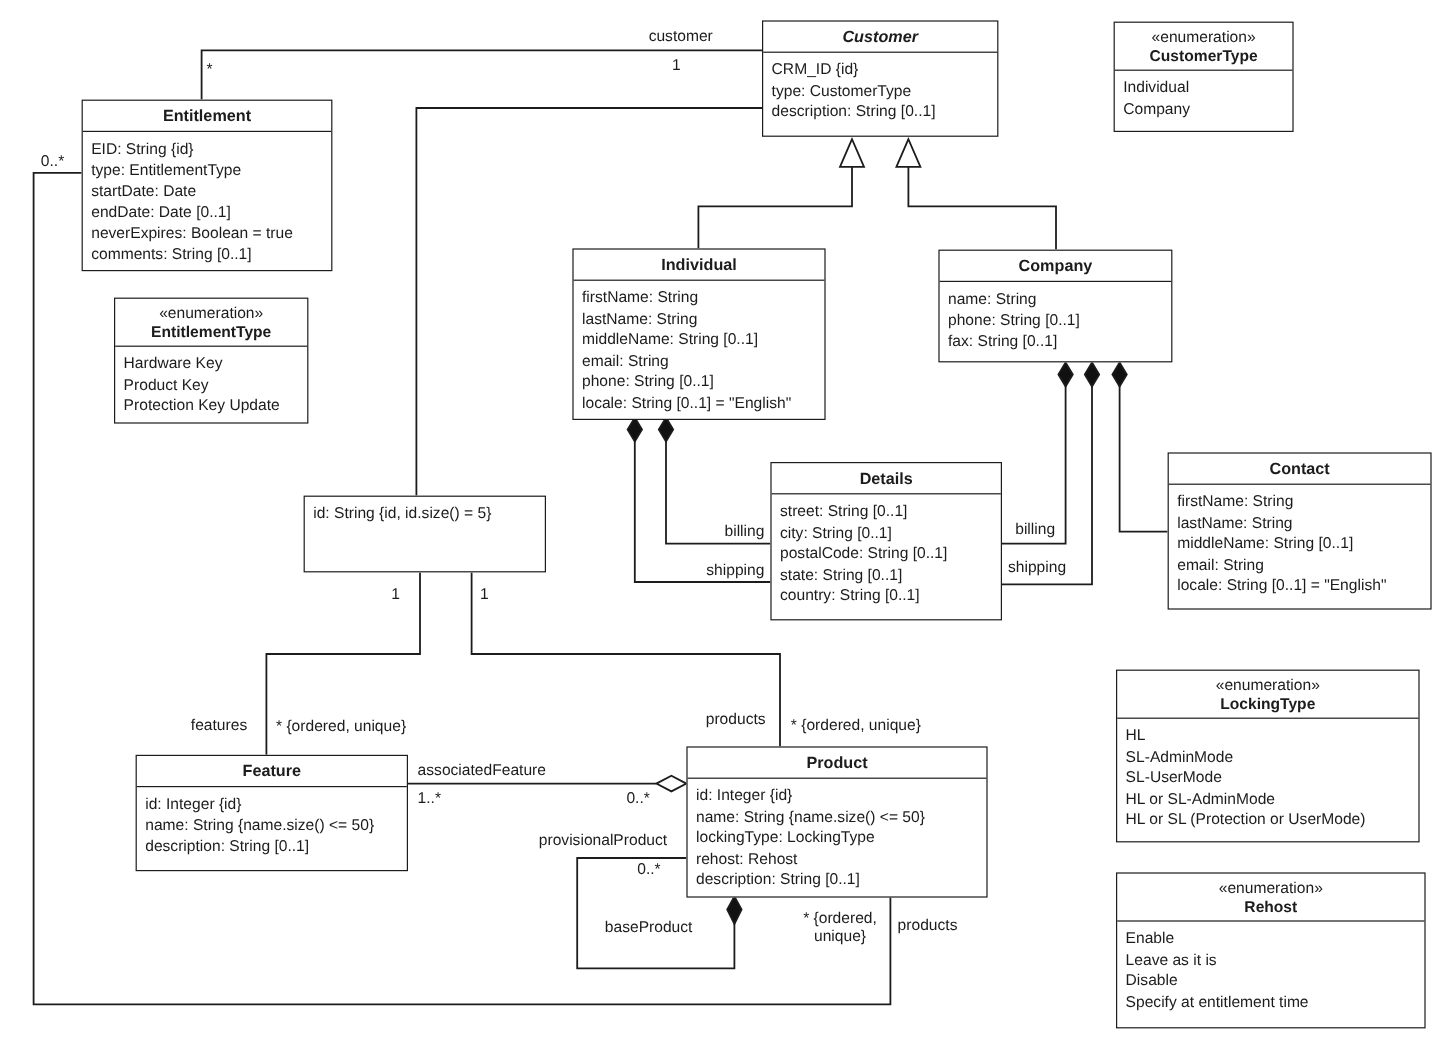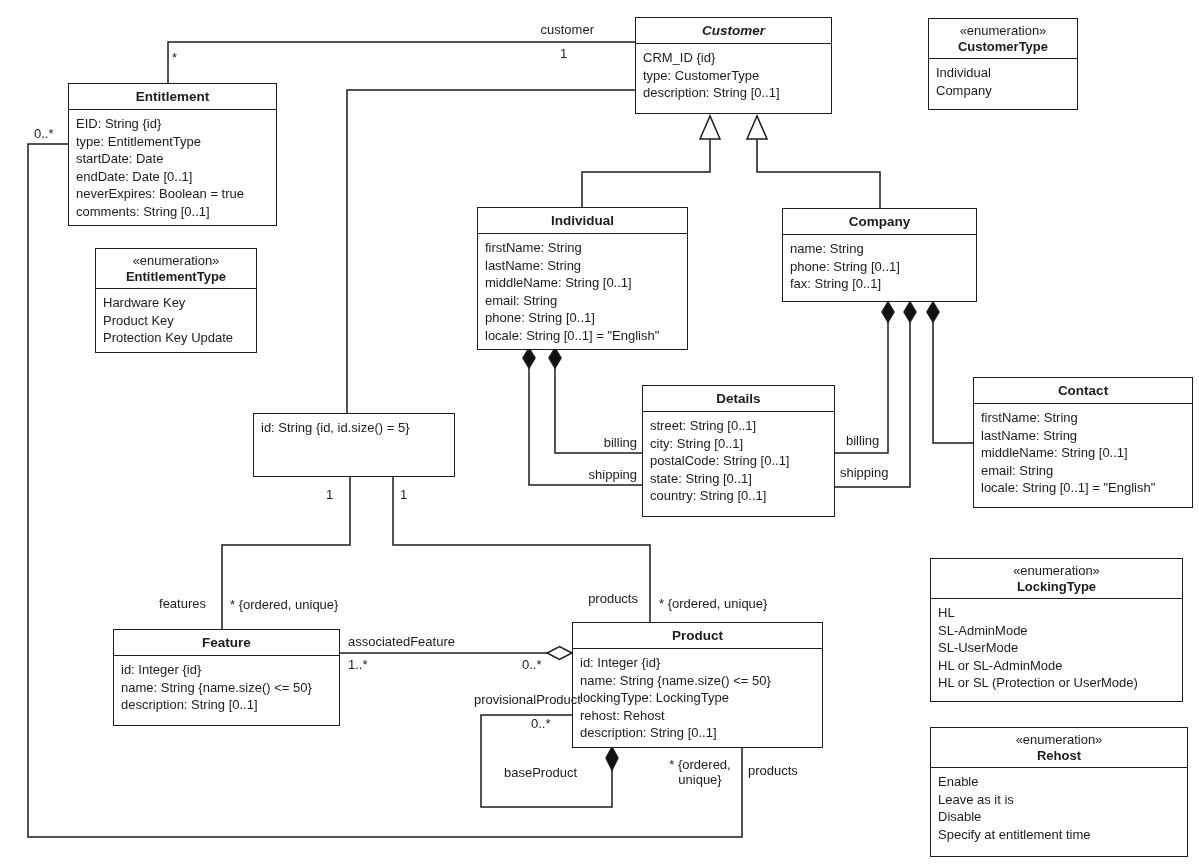--- a/index.html
+++ b/index.html
@@ -219,20 +219,20 @@
 
   <div class="edge-label right" style="left:148px;top:596px;width:58px">features</div>
   <div class="edge-label" style="left:230px;top:597px">* {ordered, unique}</div>
   <div class="edge-label right" style="left:578px;top:591px;width:60px">products</div>
   <div class="edge-label" style="left:659px;top:596px">* {ordered, unique}</div>
 
   <div class="edge-label" style="left:348px;top:634px">associatedFeature</div>
   <div class="edge-label" style="left:348px;top:657px">1..*</div>
   <div class="edge-label" style="left:522px;top:657px">0..*</div>
 
-  <div class="edge-label" style="left:474px;top:692px">provisionalProduct</div>
+  <div class="edge-label" style="left:449px;top:692px">provisionalProduct</div>
   <div class="edge-label" style="left:531px;top:716px">0..*</div>
   <div class="edge-label" style="left:504px;top:765px">baseProduct</div>
 
   <div class="edge-label wrap" style="left:662px;top:757px;width:76px">* {ordered, unique}</div>
   <div class="edge-label" style="left:748px;top:763px">products</div>
 
 </div>
 
 </body></html>

